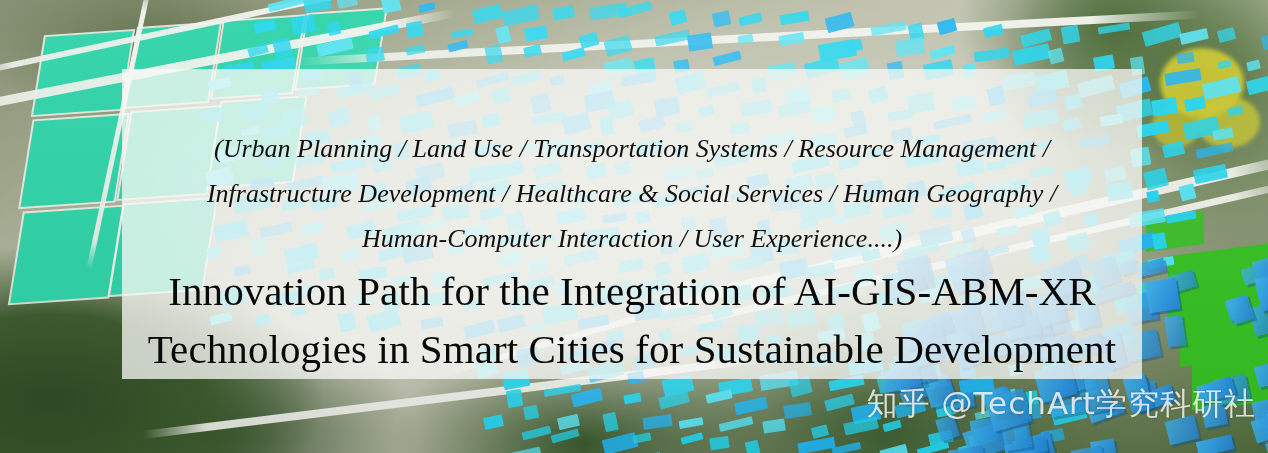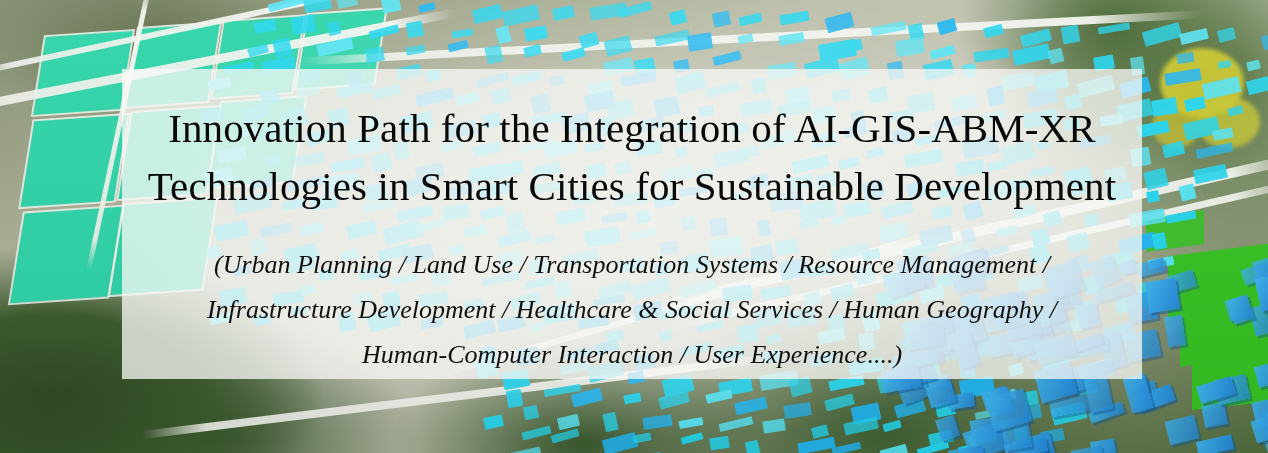--- a/index.html
+++ b/index.html
@@ -736,27 +736,28 @@
       <div class="tower" style="left: 905.7px; top: 328.4px; width: 37.6px; height: 19.1px; transform: rotate(-8.7deg); opacity: 0.84;"></div>
       <div class="tower" style="left: 1045.3px; top: 264.3px; width: 35.5px; height: 30.5px; transform: rotate(-18.4deg); opacity: 0.85;"></div>
       <div class="tower" style="left: 1126.7px; top: 374.7px; width: 21.7px; height: 35.7px; transform: rotate(-16deg); opacity: 0.92;"></div>
       <div class="tower" style="left: 882.4px; top: 367.6px; width: 38px; height: 22.3px; transform: rotate(-10.2deg); opacity: 0.89;"></div>
     </div>
 
   <div class="map-layer" id="map-haze"></div>
 
   <div id="title-panel">
 
-    <div id="title-block">
-      <span class="tline">Innovation Path for the Integration of AI-GIS-ABM-XR</span>
-      <span class="tline">Technologies in Smart Cities for Sustainable Development</span>
-    </div>
-
     <div id="subtitle-block">
       <span class="sline">(Urban Planning / Land Use / Transportation Systems / Resource Management /</span>
       <span class="sline">Infrastructure Development / Healthcare &amp; Social Services / Human Geography /</span>
       <span class="sline">Human-Computer Interaction / User Experience....)</span>
     </div>
 
+    <div id="title-block">
+      <span class="tline">Innovation Path for the Integration of AI-GIS-ABM-XR</span>
+      <span class="tline">Technologies in Smart Cities for Sustainable Development</span>
+    </div>
+
   </div>
 
+  <div id="watermark">知乎 @TechArt学究科研社</div>
 
 </div>
 
 </body></html>

